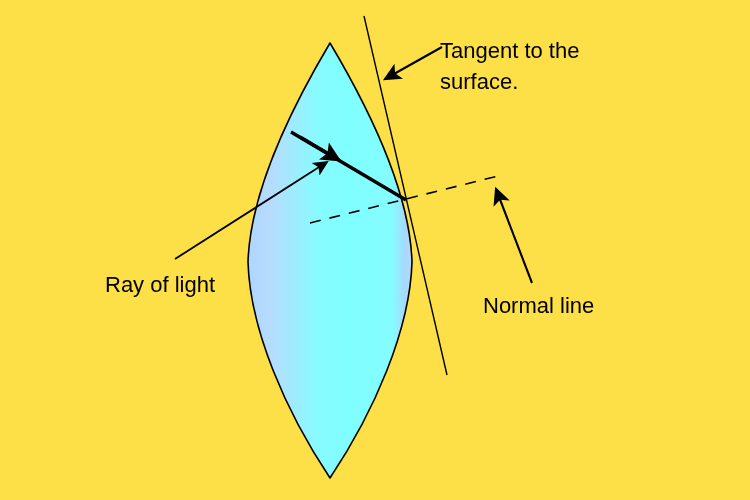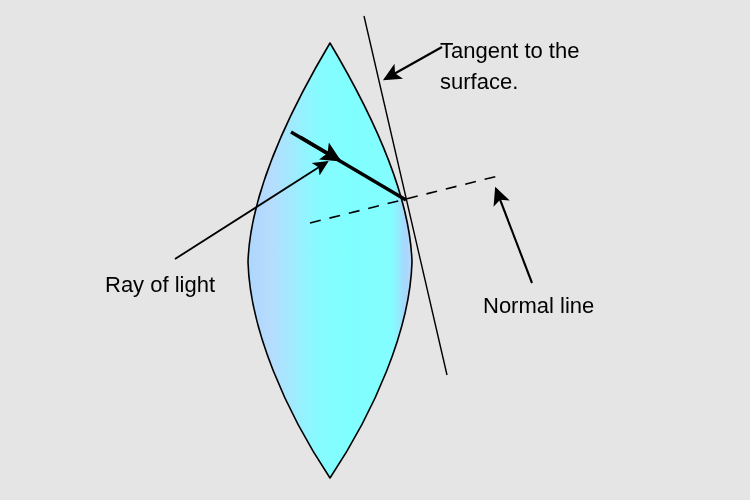--- a/index.html
+++ b/index.html
@@ -10,21 +10,21 @@
   body {
     width: 750px;
     height: 500px;
     overflow: hidden;
     font-family: "Liberation Sans", sans-serif;
   }
   #diagram-root {
     position: relative;
     width: 750px;
     height: 500px;
-    background: #e5e5e5;
+    background: #fde047;
   }
   svg#optics-svg {
     position: absolute;
     left: 0;
     top: 0;
     width: 750px;
     height: 500px;
     display: block;
   }
   .label-text {

